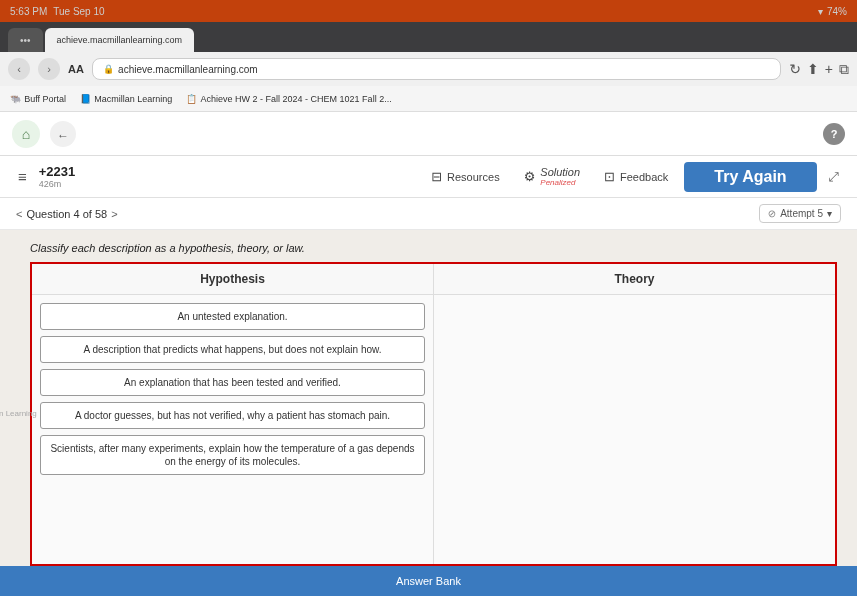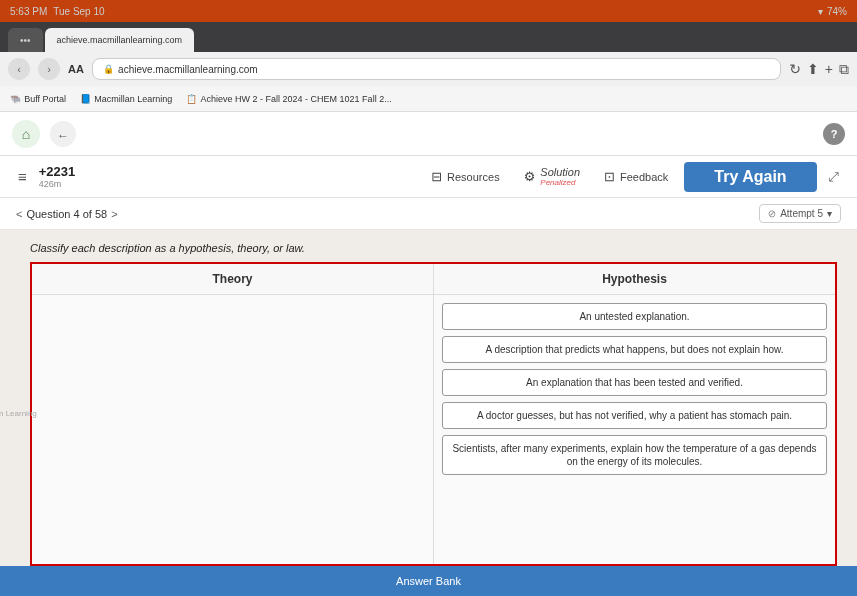--- a/index.html
+++ b/index.html
@@ -537,28 +537,20 @@
       </div>
     </div>
 
     <div class="exercise-area">
       <div class="macmillan-watermark">
         <span>© Macmillan Learning</span>
       </div>
       <p class="question-text">Classify each description as a hypothesis, theory, or law.</p>
 
       <div class="classify-table">
-
-        <div class="classify-col">
-          <div class="col-header">
-            <span>Theory</span>
-          </div>
-          <div class="col-body">
-          </div>
-        </div>
 
         <div class="classify-col">
           <div class="col-header">
             <span>Hypothesis</span>
           </div>
           <div class="col-body">
             <div class="drag-card">
               <span>An untested explanation.</span>
             </div>
             <div class="drag-card">
@@ -569,20 +561,28 @@
             </div>
             <div class="drag-card">
               <span>A doctor guesses, but has not verified, why a patient has stomach pain.</span>
             </div>
             <div class="drag-card">
               <span>Scientists, after many experiments, explain how the temperature of a gas depends on the energy of its molecules.</span>
             </div>
           </div>
         </div>
 
+        <div class="classify-col">
+          <div class="col-header">
+            <span>Theory</span>
+          </div>
+          <div class="col-body">
+          </div>
+        </div>
+
       </div>
 
       <div class="answer-bank-bar">
         <span class="answer-bank-label">Answer Bank</span>
       </div>
     </div>
 
   </div>
 </div>
 

